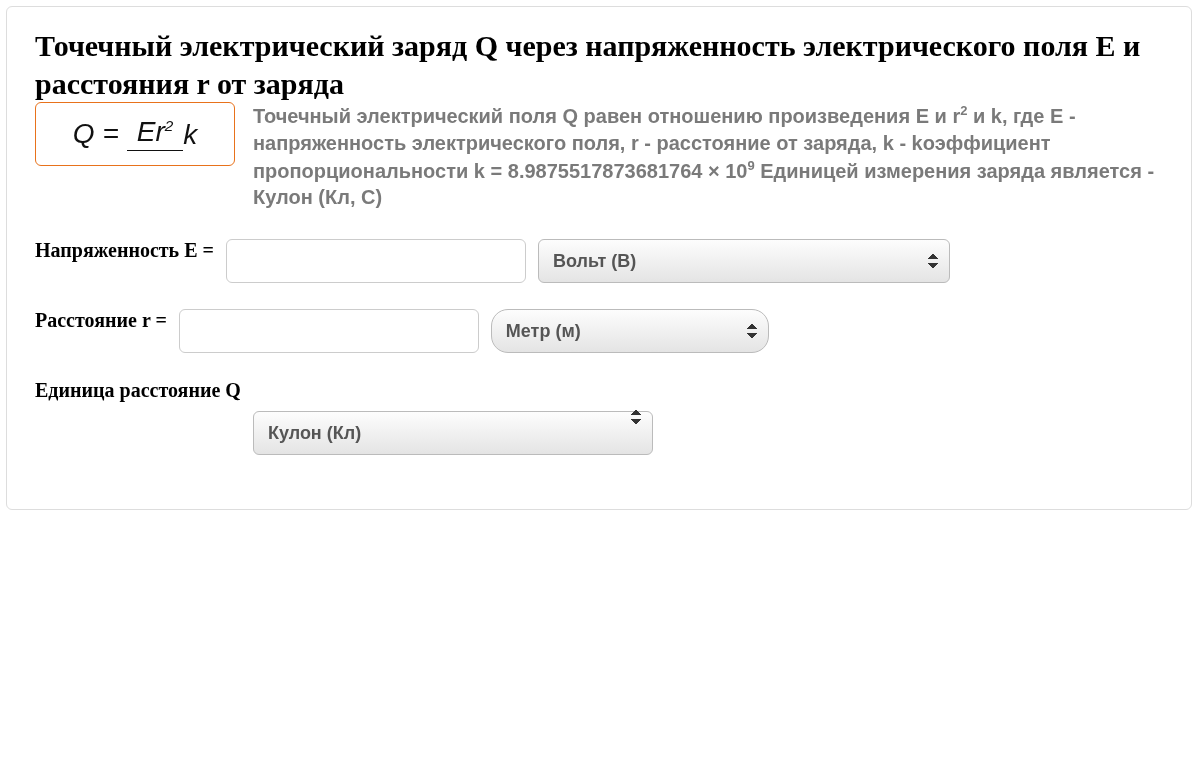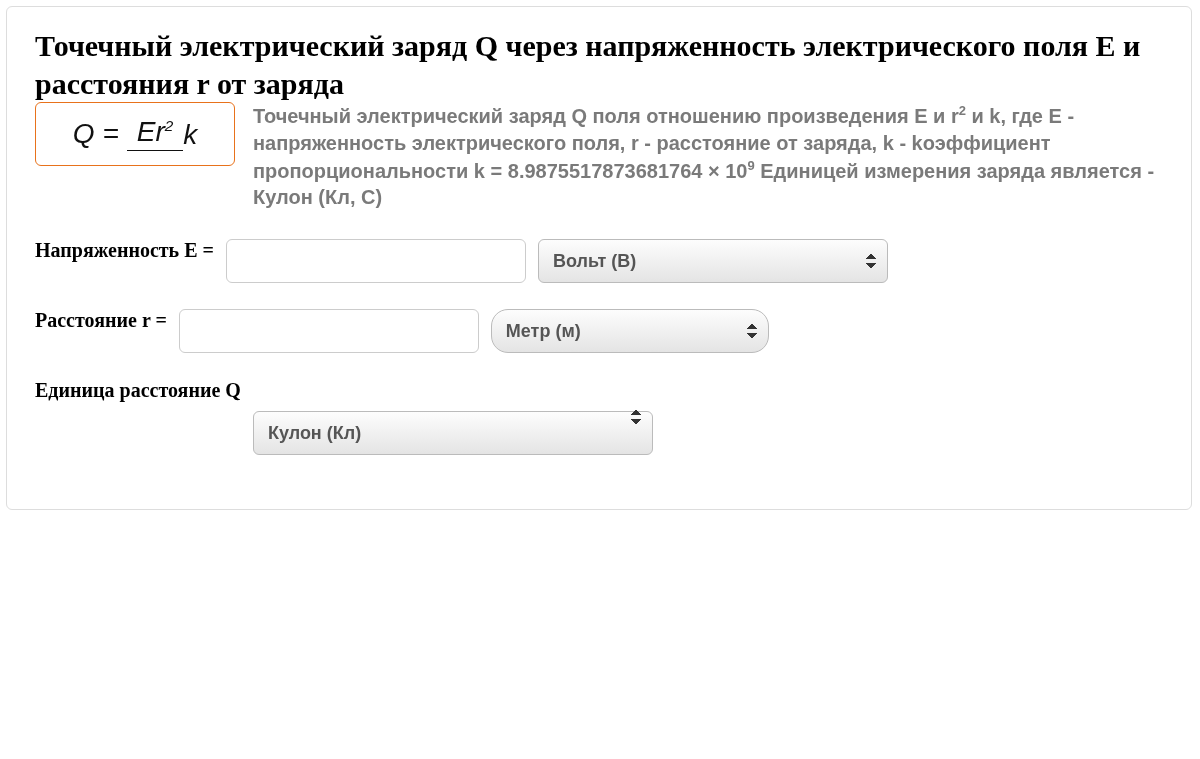--- a/index.html
+++ b/index.html
@@ -109,21 +109,21 @@
       top: 50%;
       transform: translateY(-50%);
       width: 10px; height: 14px;
       background:
         linear-gradient(to bottom left, transparent 48%, #333 50%) top right / 5px 5px no-repeat,
         linear-gradient(to bottom right, transparent 48%, #333 50%) top left / 5px 5px no-repeat,
         linear-gradient(to top left, transparent 48%, #333 50%) bottom right / 5px 5px no-repeat,
         linear-gradient(to top right, transparent 48%, #333 50%) bottom left / 5px 5px no-repeat;
       pointer-events: none;
     }
-    .select-e { width: 350px; }
+    .select-e { width: 412px; }
     .select-r { width: 278px; border-radius: 17px; }
     .select-q { width: 400px; margin-top: 32px; }
     .submit-btn {
       font-family: Georgia, "Times New Roman", serif;
       font-size: 17px;
       font-weight: bold;
       padding: 12px 14px;
       border: 1px solid #ccc;
       border-radius: 6px;
       background: #fff;
@@ -142,21 +142,21 @@
     <div class="formula-box">
       <div class="formula">
         <span>Q</span>
         <span>=</span>
         <span class="frac">
           <span class="num"><span>Er</span><span class="sup">2</span></span>
           <span class="den">k</span>
         </span>
       </div>
     </div>
-    <div class="desc-text"><span>Точечный электрический заряд Q поля отношению произведения E и r</span><sup>2</sup><span> и k, где E - напряженность электрического поля, r - расстояние от заряда, k - kоэффициент пропорциональности k = 8.9875517873681764 × 10</span><sup>9</sup><span> Единицей измерения заряда является - Кулон (Кл, C)</span></div>
+    <div class="desc-text"><span>Точечный электрический поля Q равен отношению произведения E и r</span><sup>2</sup><span> и k, где E - напряженность электрического поля, r - расстояние от заряда, k - kоэффициент пропорциональности k = 8.9875517873681764 × 10</span><sup>9</sup><span> Единицей измерения заряда является - Кулон (Кл, C)</span></div>
   </div>
 
   <div class="form-row">
     <span class="form-label">Напряженность E =</span>
     <input class="text-input" type="text" value="" style="">
     <span class="select-wrap">
       <select class="select select-e">
         <option>Вольт (В)</option>
       </select>
     </span>

